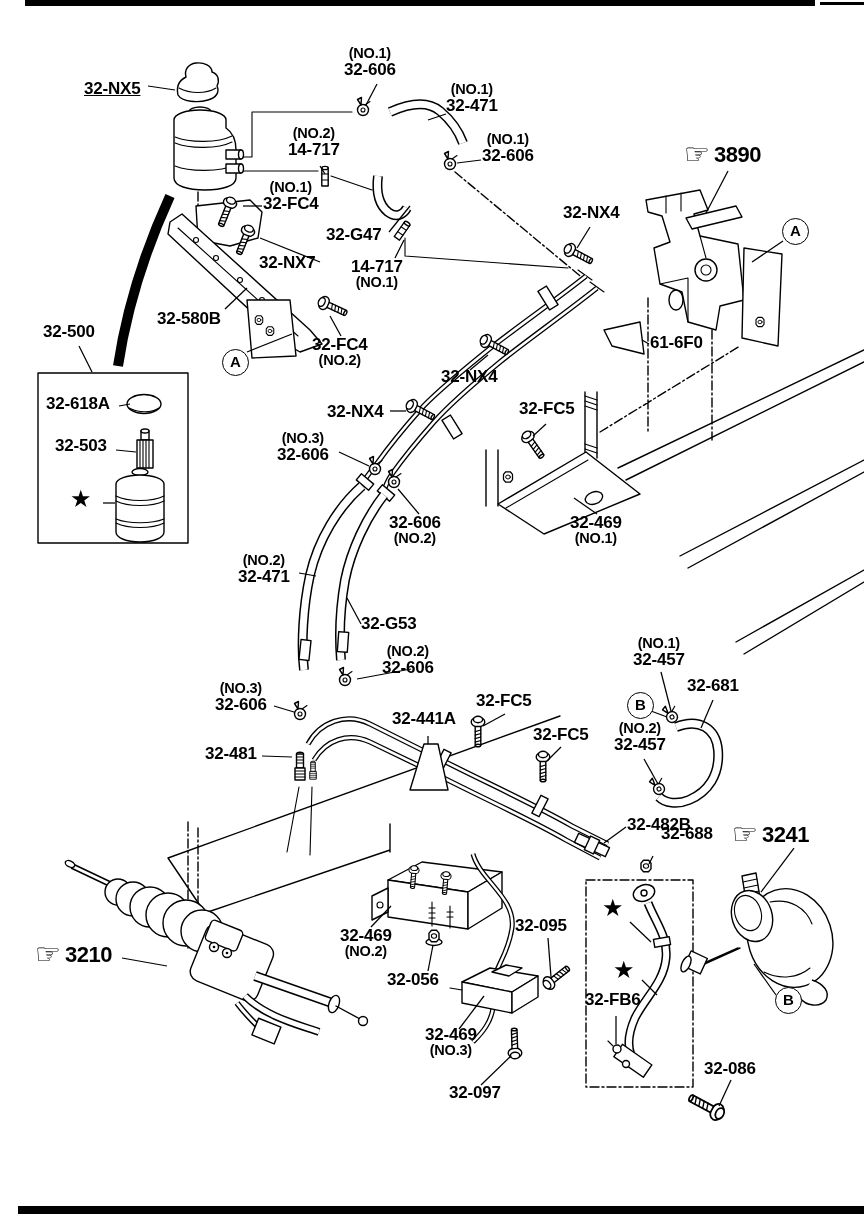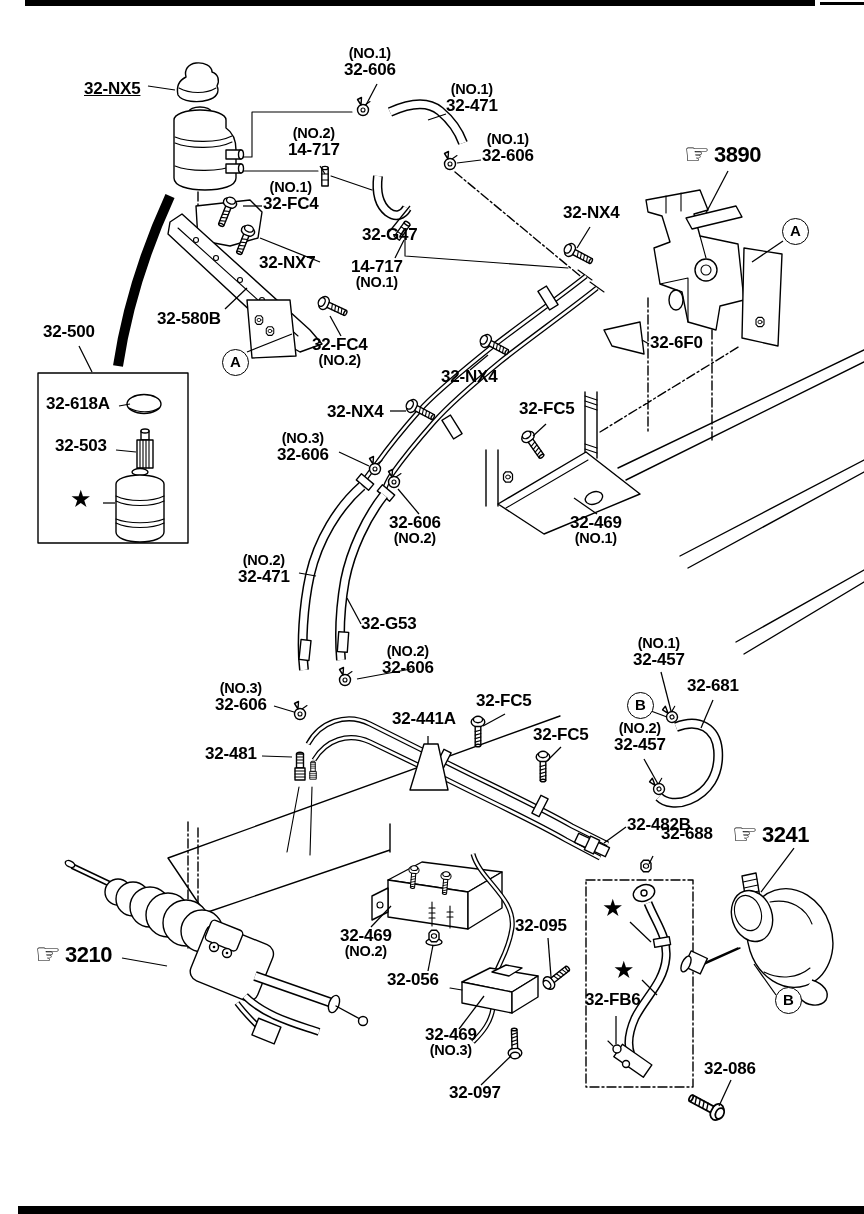--- a/index.html
+++ b/index.html
@@ -427,21 +427,21 @@
         <div class="t">14-717</div>
       </div>
       <div class="callout" style="left: 482px; top: 132px;">
         <div class="q">(NO.1)</div>
         <div class="t">32-606</div>
       </div>
       <div class="callout" style="left: 263px; top: 180px;">
         <div class="q">(NO.1)</div>
         <div class="t">32-FC4</div>
       </div>
-      <div class="callout" style="left: 326px; top: 226px; margin-left: 36px;">
+      <div class="callout" style="left: 326px; top: 226px;">
         <div class="t">32-G47</div>
       </div>
       <div class="callout" style="left: 259px; top: 254px;">
         <div class="t">32-NX7</div>
       </div>
       <div class="callout" style="left: 351px; top: 258px;">
         <div class="t">14-717</div>
         <div class="q">(NO.1)</div>
       </div>
       <div class="callout" style="left: 563px; top: 204px;">
@@ -451,21 +451,21 @@
         <div class="t">32-580B</div>
       </div>
       <div class="callout" style="left: 312px; top: 336px;">
         <div class="t">32-FC4</div>
         <div class="q">(NO.2)</div>
       </div>
       <div class="callout" style="left: 43px; top: 323px;">
         <div class="t">32-500</div>
       </div>
       <div class="callout" style="left: 650px; top: 334px;">
-        <div class="t">32-6F0</div>
+        <div class="t">61-6F0</div>
       </div>
       <div class="callout" style="left: 441px; top: 368px;">
         <div class="t">32-NX4</div>
       </div>
       <div class="callout" style="left: 327px; top: 403px;">
         <div class="t">32-NX4</div>
       </div>
       <div class="callout" style="left: 519px; top: 400px;">
         <div class="t">32-FC5</div>
       </div>

